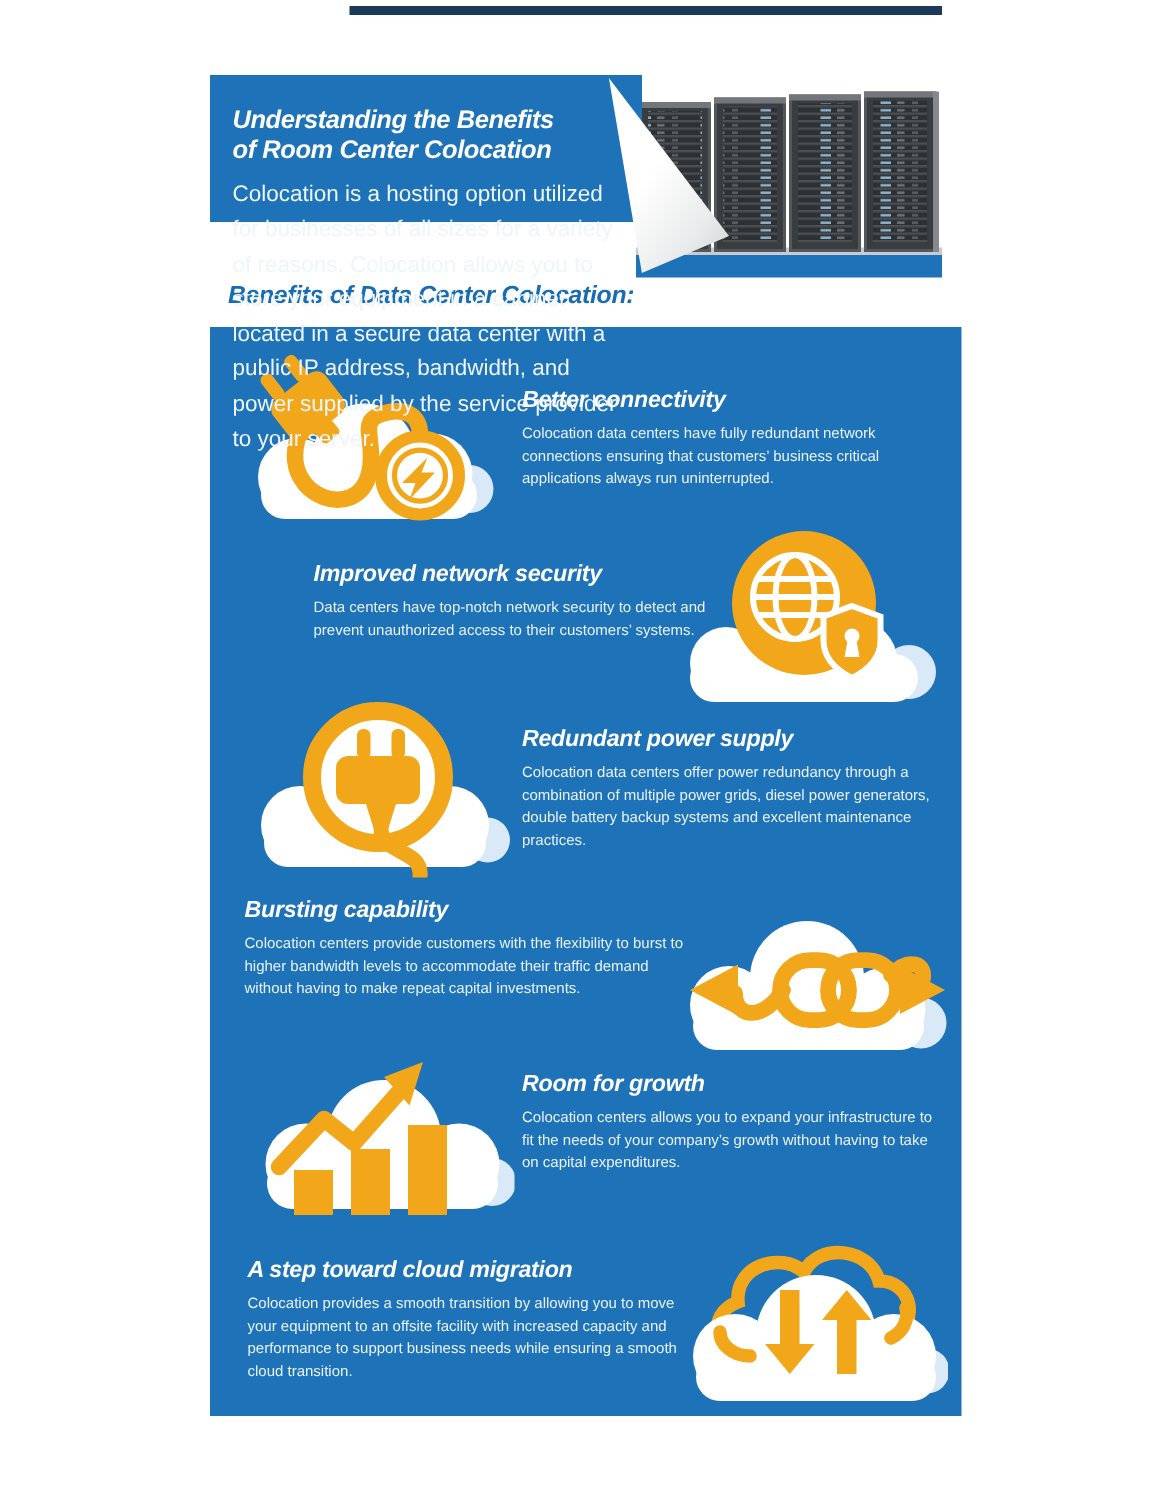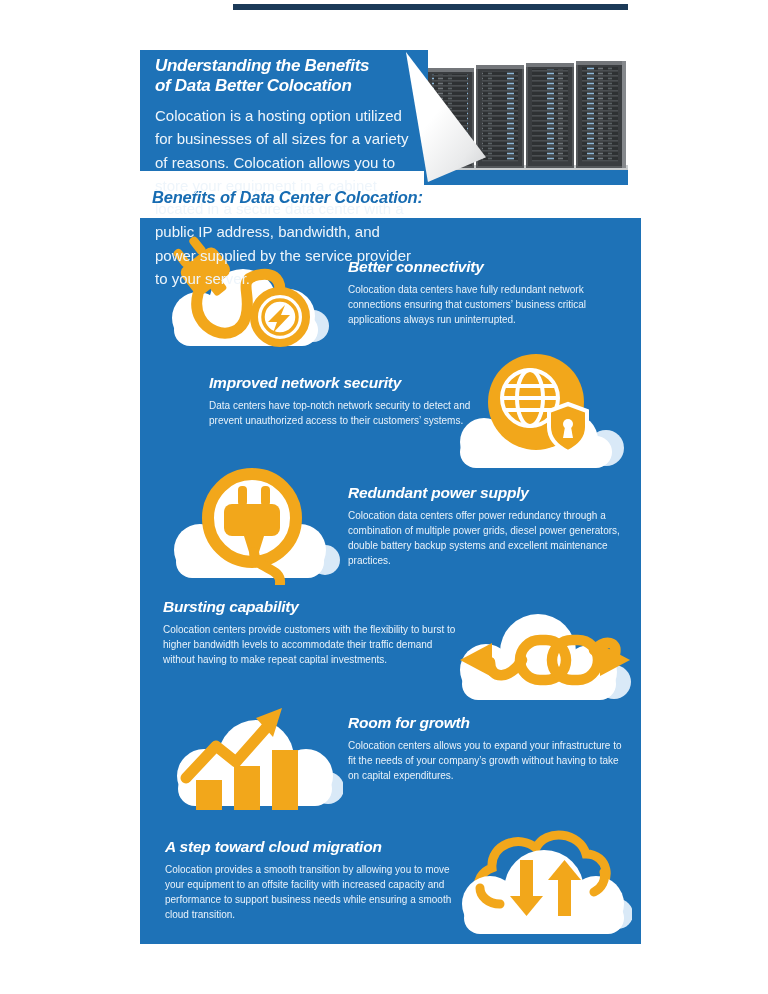--- a/index.html
+++ b/index.html
@@ -6,22 +6,22 @@
   .page{
     position:relative;width:768px;height:994px;background:#ffffff;
     margin:0 auto;overflow:hidden;
     font-family:"Liberation Sans",sans-serif;
   }
   
   .top-strip{position:absolute;left:233px;top:4px;width:395px;height:6px;background:#1b3a58;}
 
   
   .hero-box{
-    position:absolute;left:140px;top:50px;width:288px;height:121px;
-    background:#1e72b7;box-sizing:border-box;padding:6px 15px 0 15px;z-index:2;
+    position:absolute;left:140px;top:50px;width:288px;height:98px;
+    background:#1e72b7;box-sizing:border-box;padding:20px 15px 0 15px;z-index:2;
   }
   .hero-title{
     margin:0;color:#ffffff;font-style:italic;font-weight:bold;
     font-size:17px;line-height:1.18;letter-spacing:-0.3px;
   }
   .hero-intro{
     margin:8px 0 0 0;color:#eef5fb;font-size:15px;line-height:1.55;
   }
   .blue-strip{position:absolute;left:424px;top:168px;width:204px;height:17px;background:#1e72b7;z-index:1;}
   .servers{position:absolute;left:424px;top:60px;z-index:2;}
@@ -95,21 +95,21 @@
       <rect x="154" y="3" width="44" height="103" fill="#3a3d40"></rect>
       <rect x="158" y="7" width="36" height="95" fill="url(#slats)"></rect>
       <rect x="152" y="1" width="48" height="4" fill="#73767a"></rect>
       <rect x="198" y="1" width="4" height="107" fill="#85888c"></rect>
     </g>
   </svg>
 
   <div class="hero-box">
     <h1 class="hero-title">
       <span>Understanding the Benefits</span><br>
-      <span>of Data Better Colocation</span>
+      <span>of Room Center Colocation</span>
     </h1>
     <p class="hero-intro">Colocation is a hosting option utilized for businesses of all sizes for a variety of reasons. Colocation allows you to store your equipment in a cabinet located in a secure data center with a public IP address, bandwidth, and power supplied by the service provider to your server.</p>
   </div>
 
   <div class="curl"></div>
 
   <h2 class="benefits-heading">Benefits of Data Center Colocation:</h2>
 
   <div class="benefits-box">
 

